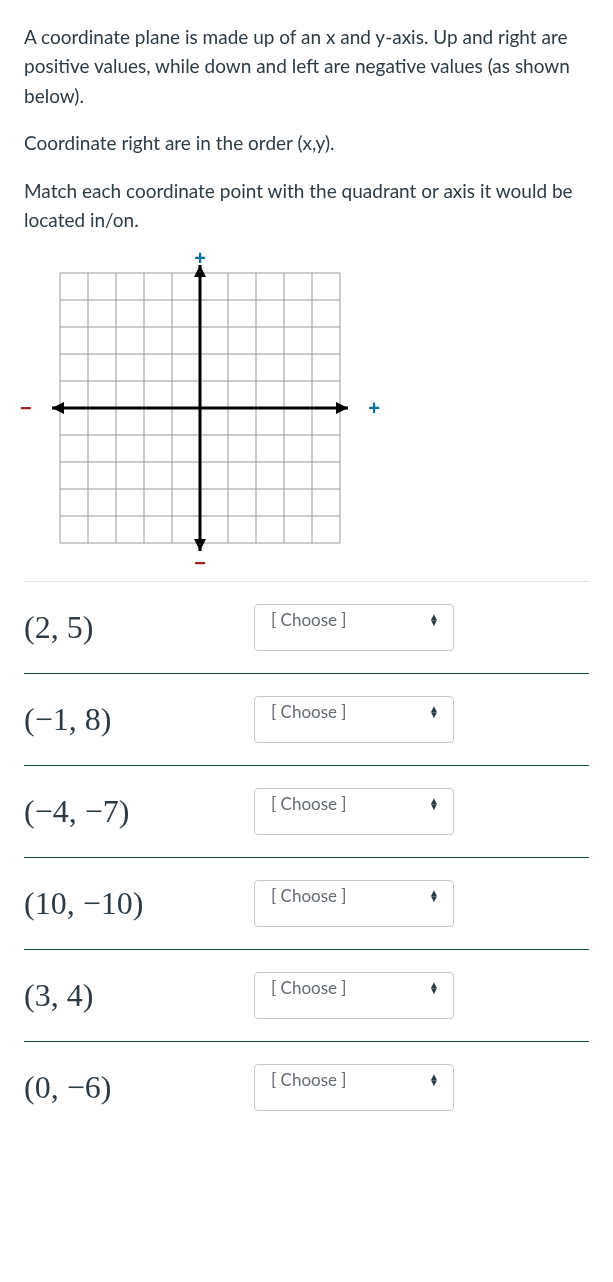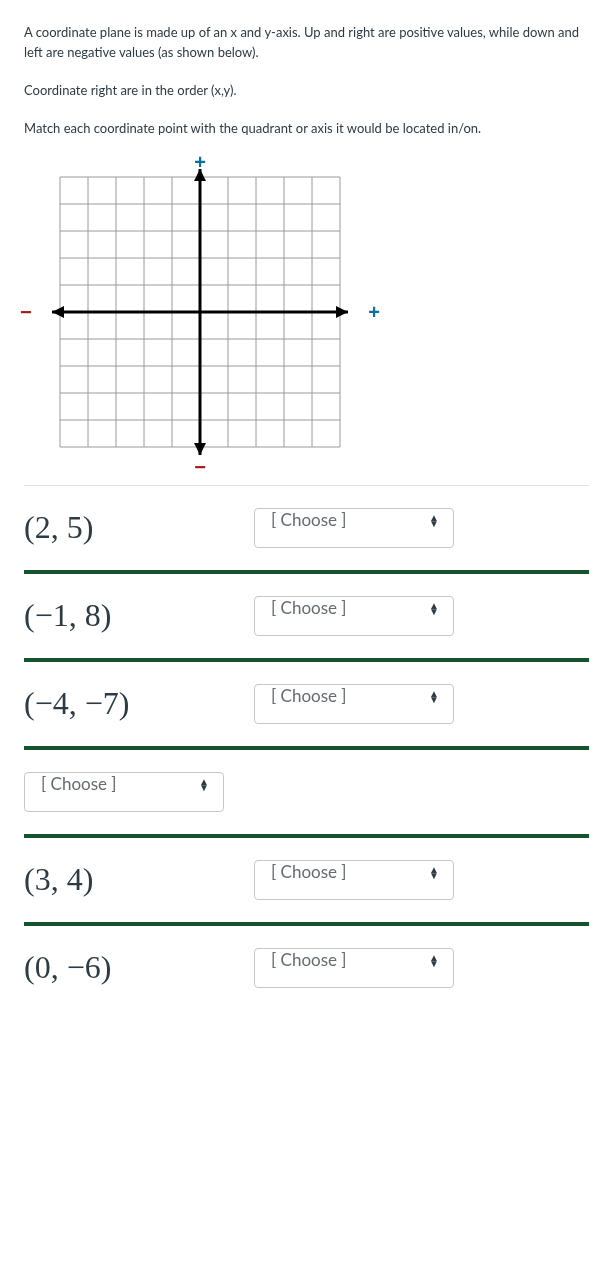--- a/index.html
+++ b/index.html
@@ -4,21 +4,21 @@
 <style>
   html,body{margin:0;padding:0;}
   body{
     font-family:"Lato","Helvetica Neue",Arial,sans-serif;
     color:#2d3b45;
     width:613px;
     background:#fff;
   }
   .wrap{padding:22px 24px 0 24px;}
   .intro p{
-    font-size:13px;
+    font-size:19px;
     line-height:1.55;
     margin:0 0 18px 0;
     font-weight:400;
   }
   .plane-wrap{
     position:relative;
     width:340px;
     height:310px;
     margin-left:6px;
     margin-bottom:18px;
@@ -32,35 +32,35 @@
   .sign.top{color:#0b6fa4;left:50%;top:-6px;transform:translateX(-50%);}
   .sign.right{color:#0b6fa4;right:-10px;top:50%;transform:translateY(-50%);}
   .sign.bottom{color:#a11d1d;left:50%;bottom:-12px;transform:translateX(-50%);}
   .sign.left{color:#a11d1d;left:-10px;top:50%;transform:translateY(-50%);}
   svg.plane{display:block;}
   .hr{border:0;border-top:1px solid #e1e1e1;margin:0;}
   .row{
     display:flex;
     align-items:center;
     padding:22px 0;
-    border-bottom:4px solid #14532d;
+    border-bottom:1px solid #14532d;
   }
   .row .coord{
     flex:0 0 230px;
     font-family:"Times New Roman",Times,serif;
     font-size:32px;
     white-space:nowrap;
   }
   .select{
     display:flex;
     align-items:center;
     justify-content:space-between;
     border:1px solid #c7c7c7;
     border-radius:4px;
-    height:40px;
+    height:47px;
     min-width:200px;
     padding:0 14px 16px 16px;
     color:#646b72;
     font-size:17px;
     box-sizing:border-box;
   }
   .select .arrows{
     display:flex;
     flex-direction:column;
     line-height:6px;
@@ -155,20 +155,21 @@
     <div class="select">
       <span>[ Choose ]</span>
       <span class="arrows">
           <span>▲</span>
           <span>▼</span>
         </span>
     </div>
   </div>
 
   <div class="row">
+    <div class="coord">(10, −10)</div>
     <div class="select">
       <span>[ Choose ]</span>
       <span class="arrows">
           <span>▲</span>
           <span>▼</span>
         </span>
     </div>
   </div>
 
   <div class="row">

